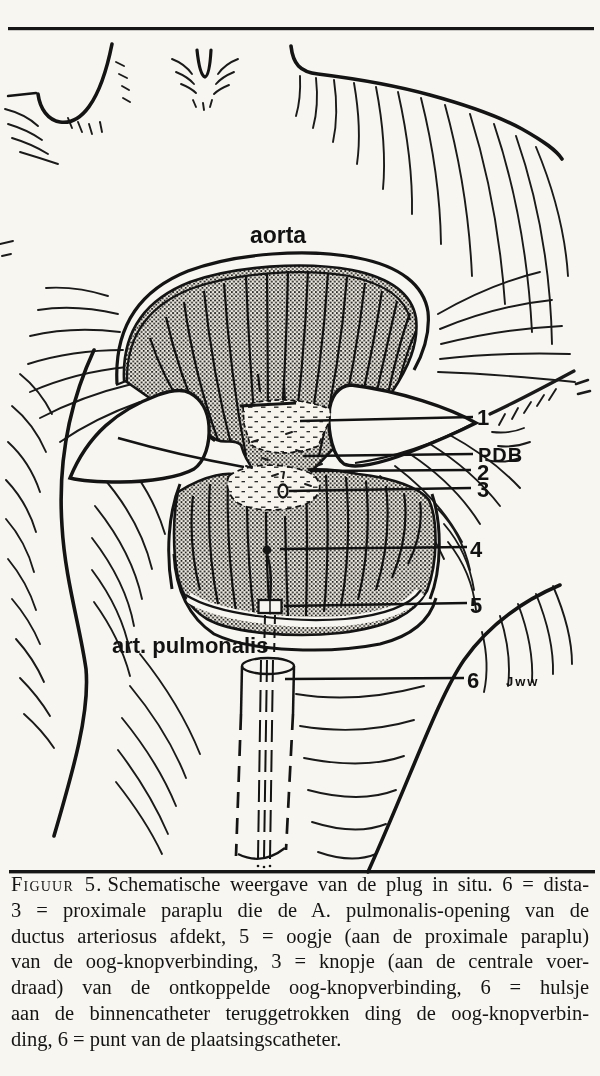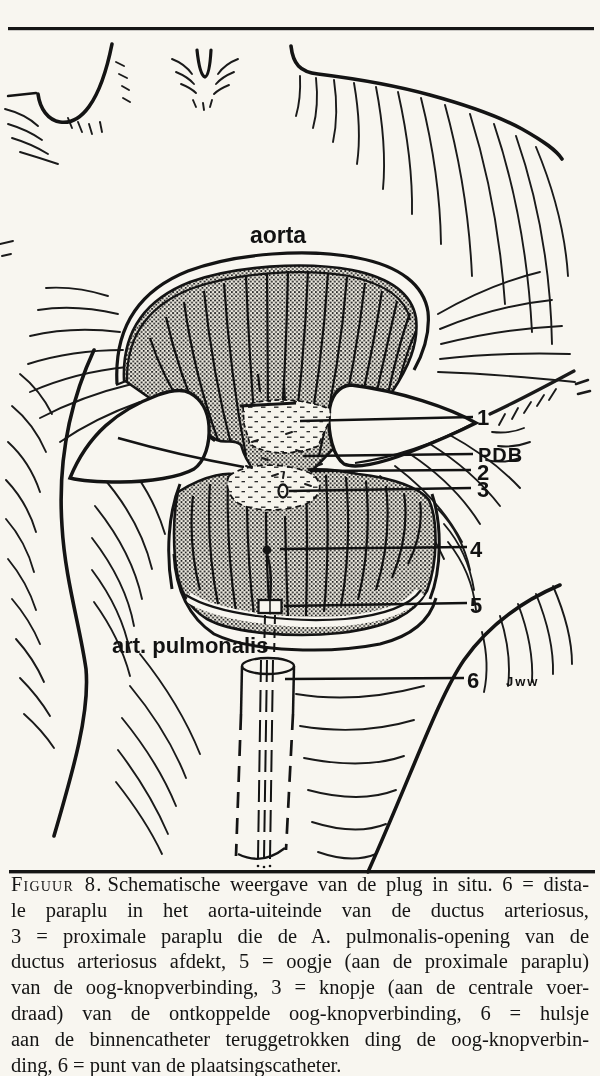--- a/index.html
+++ b/index.html
@@ -294,23 +294,22 @@
       <text x="470" y="543" font-size="22">4</text>
       <text x="470" y="599" font-size="22">5</text>
       <text x="467" y="674" font-size="22">6</text>
       <text x="506" y="672" font-size="13" letter-spacing="2">Jww</text>
     </g>
   </svg>
   </div>
 
   <div class="caption">
     <span class="cap-line just">
-      <span class="figlabel">Figuur 8.</span><span>Schematische weergave van de plug in situ. 6 = dista-</span>
+      <span class="figlabel">Figuur 5.</span><span>Schematische weergave van de plug in situ. 6 = dista-</span>
     </span>
-    <span class="cap-line just">le paraplu in het aorta-uiteinde van de ductus arteriosus,</span>
     <span class="cap-line just">3 = proximale paraplu die de A. pulmonalis-opening van de</span>
     <span class="cap-line just">ductus arteriosus afdekt, 5 = oogje (aan de proximale paraplu)</span>
     <span class="cap-line just">van de oog-knopverbinding, 3 = knopje (aan de centrale voer-</span>
     <span class="cap-line just">draad) van de ontkoppelde oog-knopverbinding, 6 = hulsje</span>
     <span class="cap-line just">aan de binnencatheter teruggetrokken ding de oog-knopverbin-</span>
     <span class="cap-line">ding, 6 = punt van de plaatsingscatheter.</span>
   </div>
 </div>
 
 </body></html>

